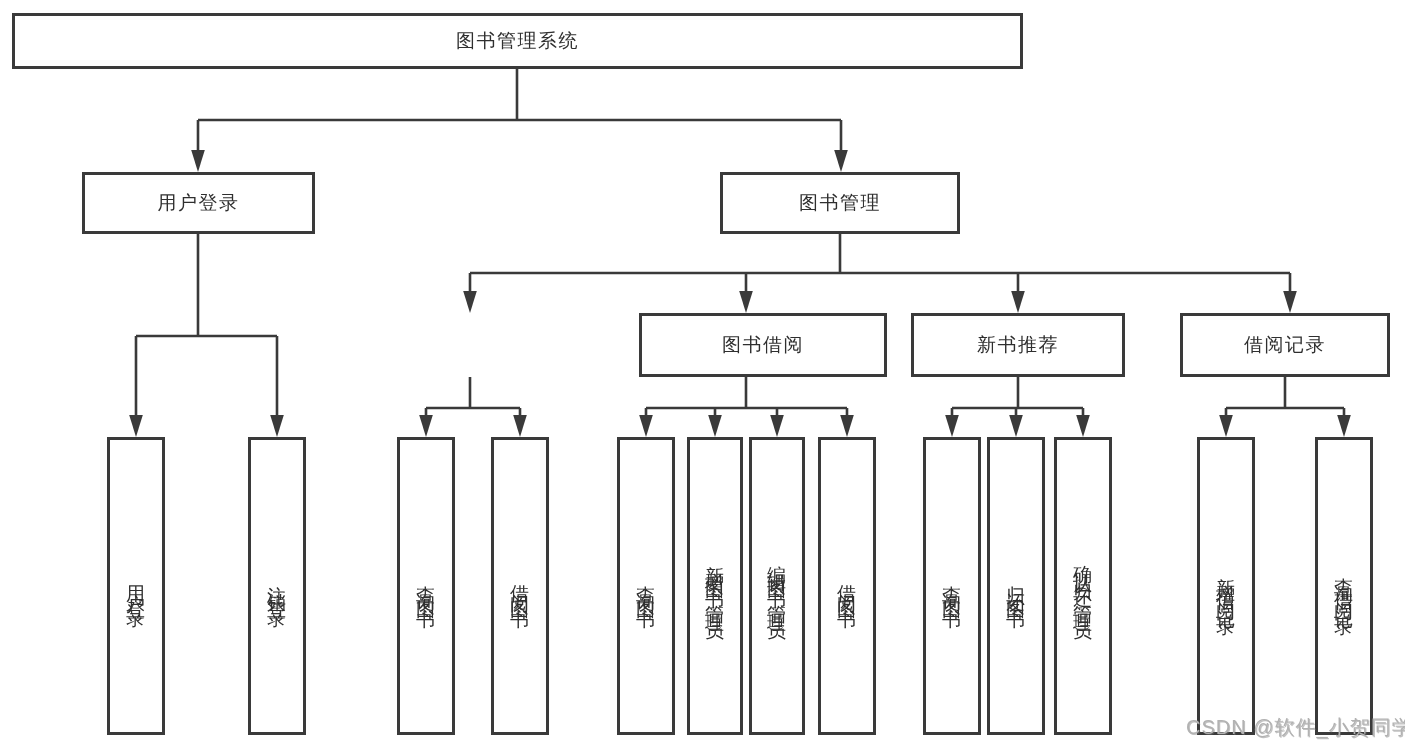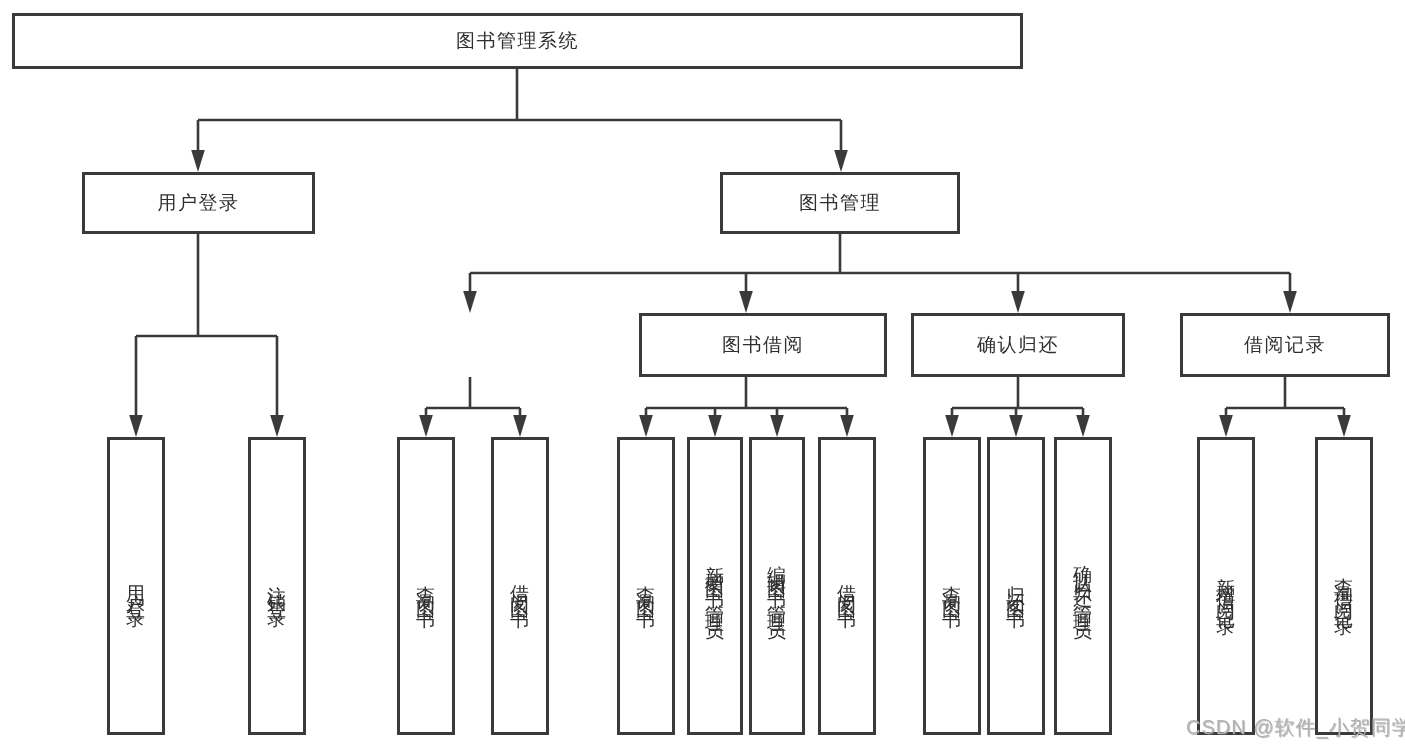--- a/index.html
+++ b/index.html
@@ -112,21 +112,21 @@
     <span class="lbl">用户登录</span>
   </div>
   <div class="box h" style="left:720px; top:172px; width:240px; height:62px;align-items:center;">
     <span class="lbl">图书管理</span>
   </div>
 
   <div class="box h" style="left:639px; top:313px; width:248px; height:64px;">
     <span class="lbl">图书借阅</span>
   </div>
   <div class="box h" style="left:911px; top:313px; width:214px; height:64px;">
-    <span class="lbl">确认归还</span>
+    <span class="lbl">新书推荐</span>
   </div>
   <div class="box h" style="left:1180px; top:313px; width:210px; height:64px;">
     <span class="lbl">借阅记录</span>
   </div>
 
   <div class="box v" style="left:107px; top:437px; width:58px; height:298px;">
     <span class="lbl">用户登录</span>
   </div>
   <div class="box v" style="left:248px; top:437px; width:58px; height:298px;">
     <span class="lbl">注销登录</span>

